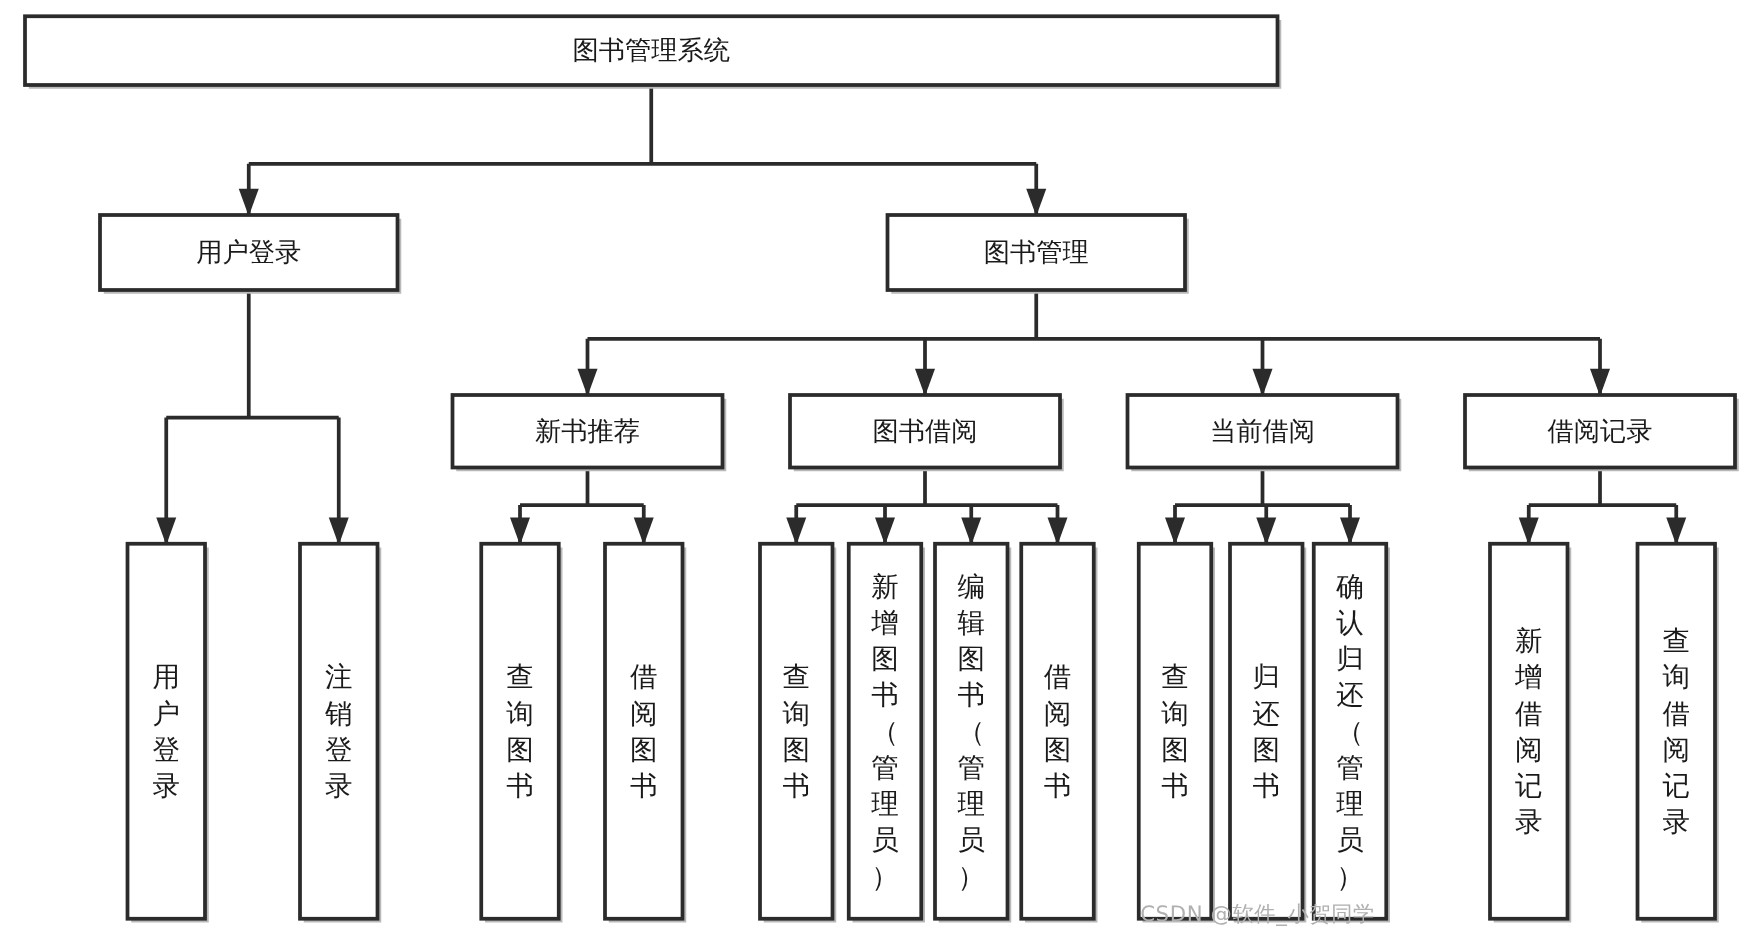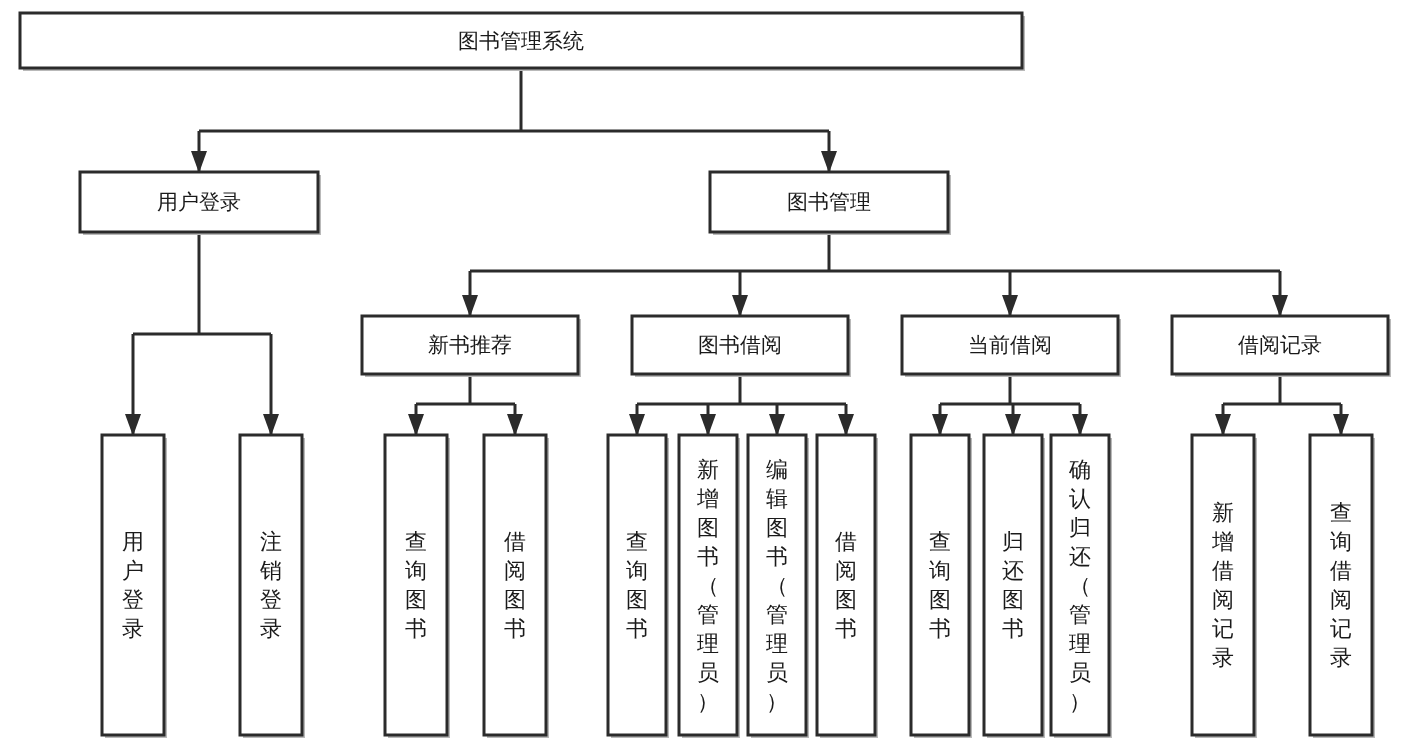--- a/index.html
+++ b/index.html
@@ -241,13 +241,14 @@
           <rect x="1192" y="435" width="62" height="300" class="node-rect"></rect>
           <text x="1223" class="node-label-v-char"><tspan x="1223" y="520">新</tspan><tspan x="1223" y="549">增</tspan><tspan x="1223" y="578">借</tspan><tspan x="1223" y="607">阅</tspan><tspan x="1223" y="636">记</tspan><tspan x="1223" y="665">录</tspan></text>
         </g>
         <g>
           <rect x="1313" y="438" width="62" height="300" class="node-shadow"></rect>
           <rect x="1310" y="435" width="62" height="300" class="node-rect"></rect>
           <text x="1341" class="node-label-v-char"><tspan x="1341" y="520">查</tspan><tspan x="1341" y="549">询</tspan><tspan x="1341" y="578">借</tspan><tspan x="1341" y="607">阅</tspan><tspan x="1341" y="636">记</tspan><tspan x="1341" y="665">录</tspan></text>
         </g>
       </g>
   </svg>
+  <div class="watermark-text">CSDN @软件_小贺同学</div>
 </div>
 
 </body></html>

